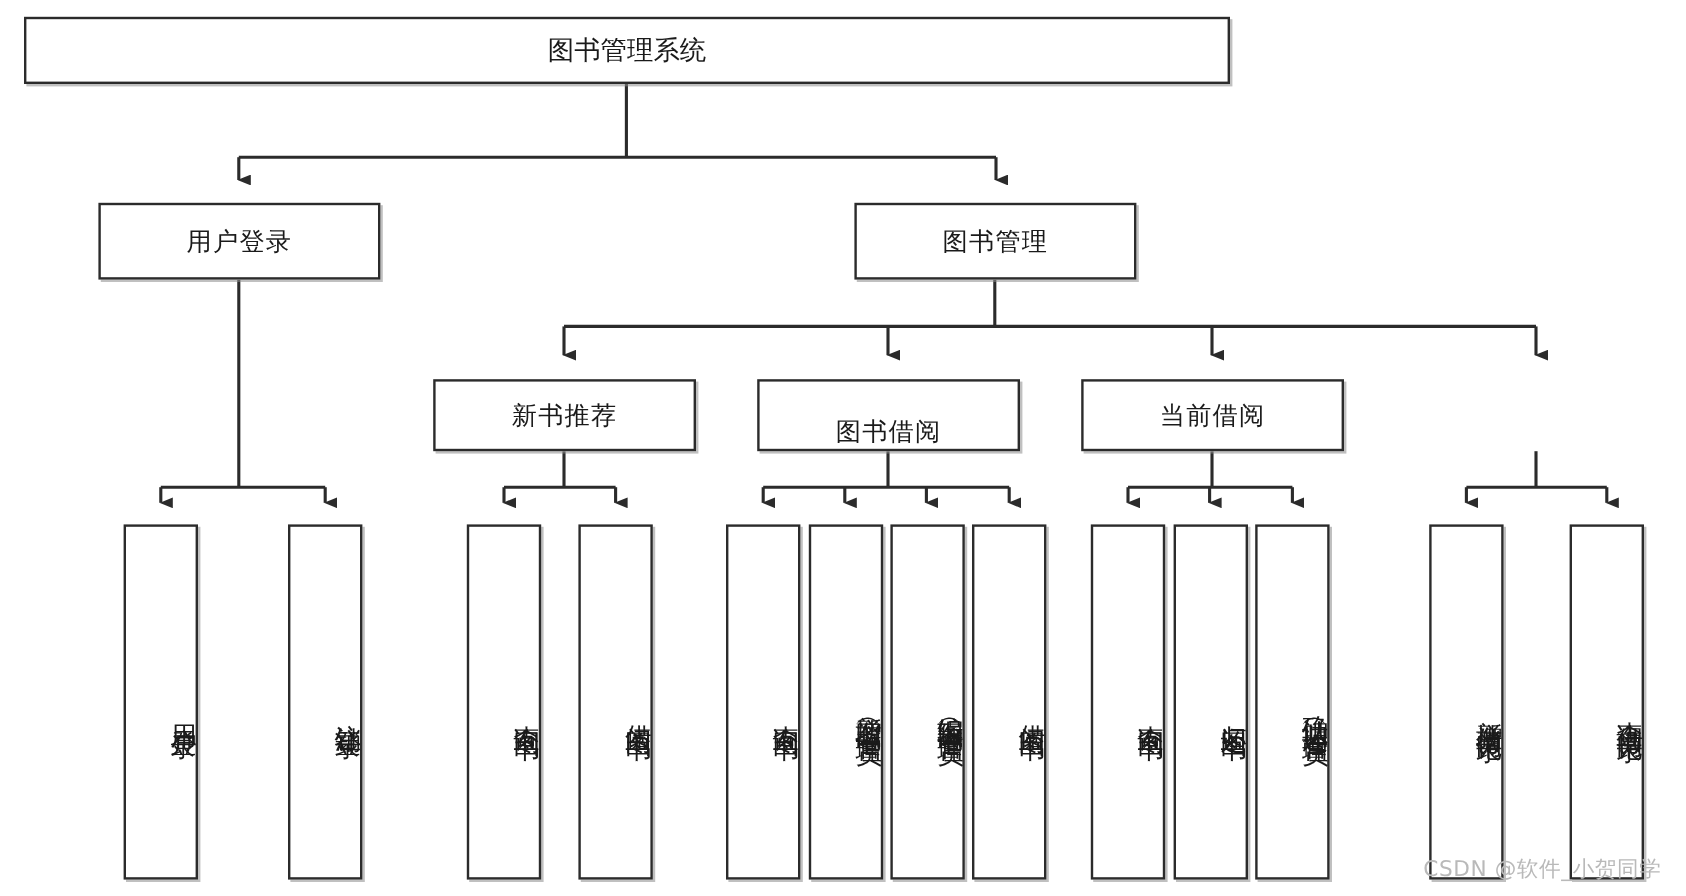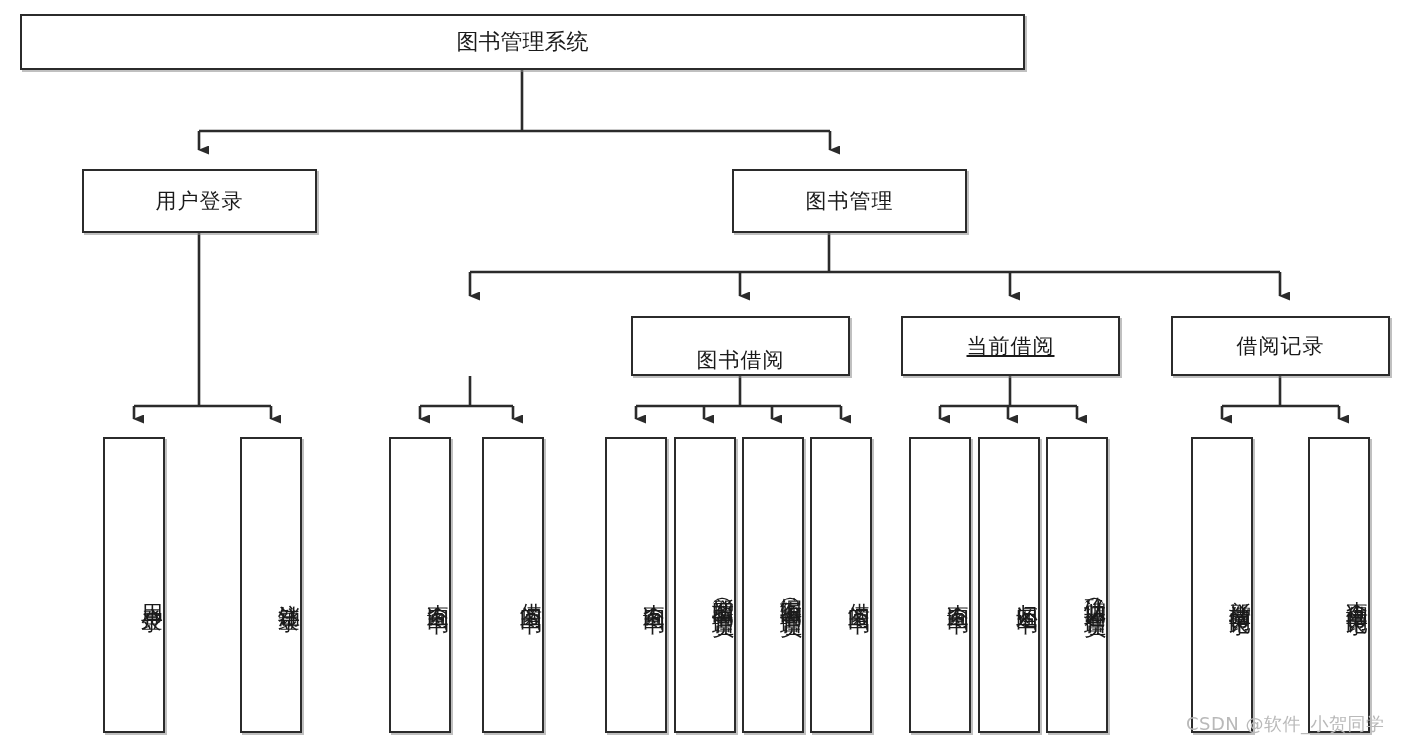--- a/index.html
+++ b/index.html
@@ -100,32 +100,32 @@
     </g>
   </svg>
 
   <div class="node root" style="left:20px;top:14px;width:1005px;height:56px;">
     <span>图书管理系统</span>
   </div>
 
   <div class="node h" style="left:82px;top:169px;width:235px;height:64px;">
     <span>用户登录</span>
   </div>
-  <div class="node h" style="left:732px;top:169px;width:235px;height:64px;">
+  <div class="node h" style="left:712px;top:169px;width:235px;height:64px;">
     <span>图书管理</span>
   </div>
 
+  <div class="node h" style="left:361px;top:316px;width:219px;height:60px;">
+    <span>新书推荐</span>
+  </div>
   <div class="node h" style="left:631px;top:316px;width:219px;height:60px;align-items:flex-end;">
     <span>图书借阅</span>
   </div>
-  <div class="node h" style="left:901px;top:316px;width:219px;height:60px;text-decoration:underline;">
+  <div class="node h" style="left:901px;top:316px;width:219px;height:60px;">
     <span>当前借阅</span>
-  </div>
-  <div class="node h" style="left:1171px;top:316px;width:219px;height:60px;">
-    <span>借阅记录</span>
   </div>
 
   <div class="node leaf" style="left:103px;top:437px;width:62px;height:296px;">
     <span class="vtext">用户登录</span>
   </div>
   <div class="node leaf" style="left:240px;top:437px;width:62px;height:296px;">
     <span class="vtext">注销登录</span>
   </div>
 
   <div class="node leaf" style="left:389px;top:437px;width:62px;height:296px;">

